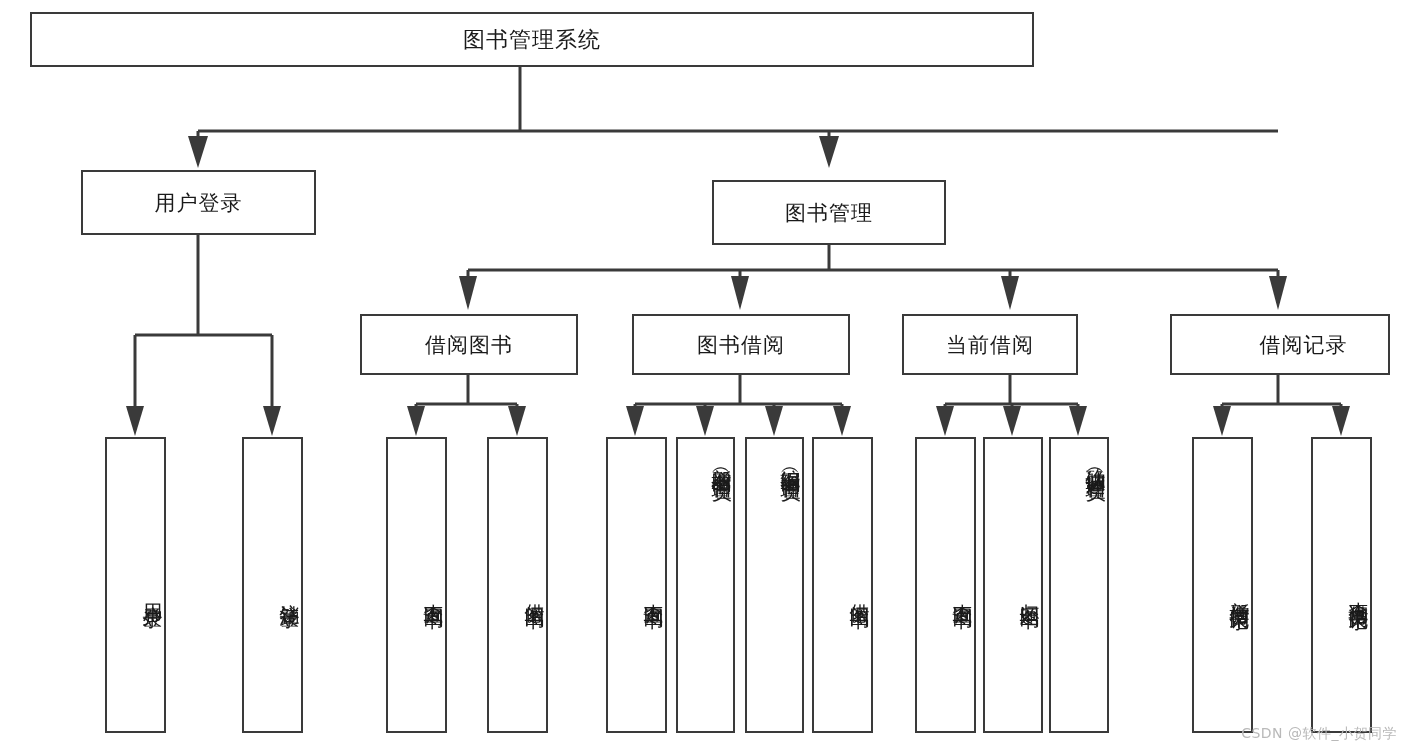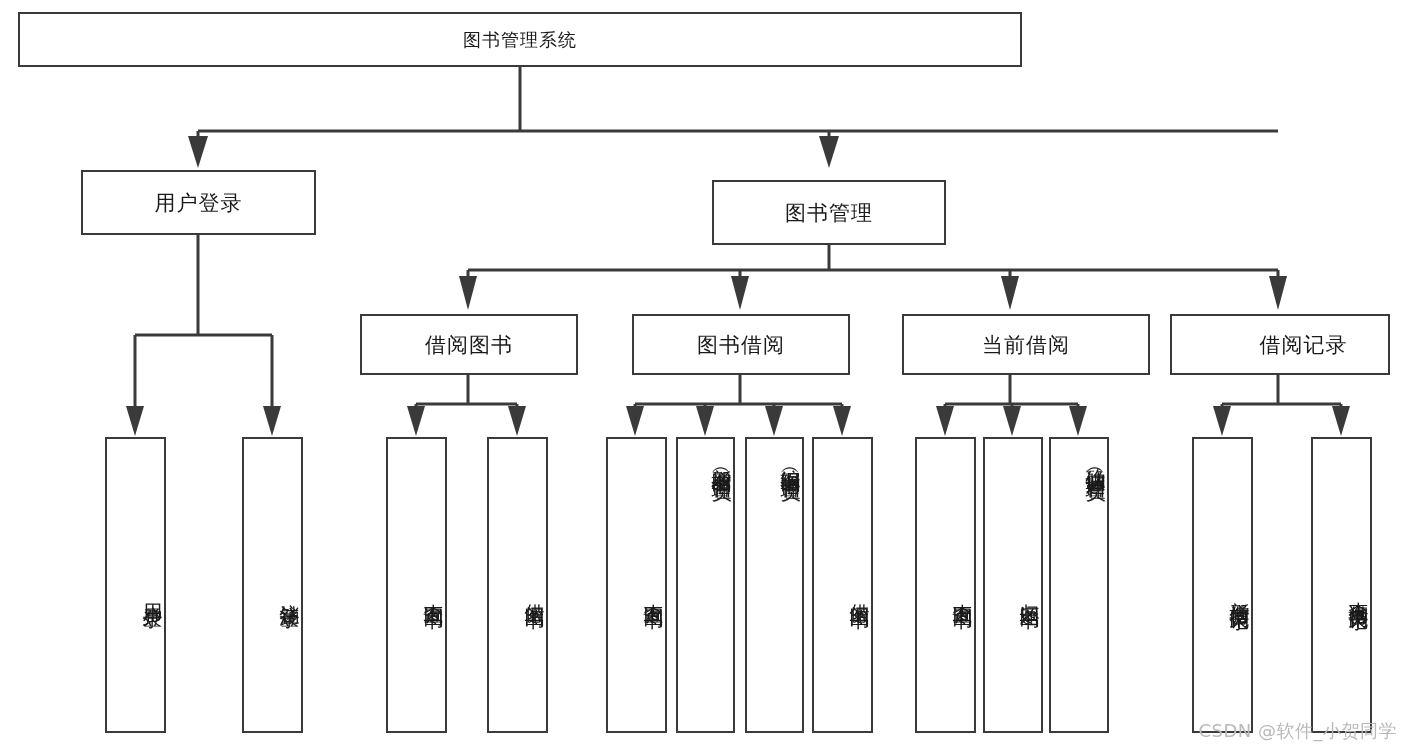--- a/index.html
+++ b/index.html
@@ -34,21 +34,22 @@
     display: flex;
     align-items: center;
     justify-content: center;
     color: #1a1a1a;
   }
   .node.horiz {
     font-size: 21px;
     letter-spacing: 1px;
   }
   .node.root {
-    font-size: 18px;
+    font-size: 22px;
+    margin-left: 12px;
   }
   .node.vert {
     writing-mode: vertical-rl;
     text-orientation: upright;
     align-items: flex-start;
     justify-content: center;
     padding-top: 14px;
     font-size: 20px;
     line-height: 1.15;
     letter-spacing: 2px;
@@ -58,21 +59,21 @@
   }
   .vlabel {
     writing-mode: vertical-rl;
     text-orientation: upright;
     white-space: nowrap;
   }
   .watermark {
     position: absolute;
     right: 8px;
     bottom: 4px;
-    font-size: 18px;
+    font-size: 14px;
     color: #b9b9b9;
     letter-spacing: 0.5px;
     white-space: nowrap;
   }
 </style>
 </head>
 <body>
 
 <div id="canvas">
 
@@ -163,21 +164,21 @@
   </div>
 
   <div class="node horiz" style="left:360px; top:314px; width:218px; height:61px;">
     <span>借阅图书</span>
   </div>
 
   <div class="node horiz" style="left:632px; top:314px; width:218px; height:61px;">
     <span>图书借阅</span>
   </div>
 
-  <div class="node horiz" style="left:902px; top:314px; width:248px; height:61px;">
+  <div class="node horiz" style="left:902px; top:314px; width:176px; height:61px;">
     <span>当前借阅</span>
   </div>
 
   <div class="node horiz" style="left:1170px; top:314px; width:220px; height:61px;padding-left:47px;">
     <span>借阅记录</span>
   </div>
 
   <div class="node vert" style="left:105px; top:437px; width:61px; height:296px;">
     <span class="vlabel">用户登录</span>
   </div>

